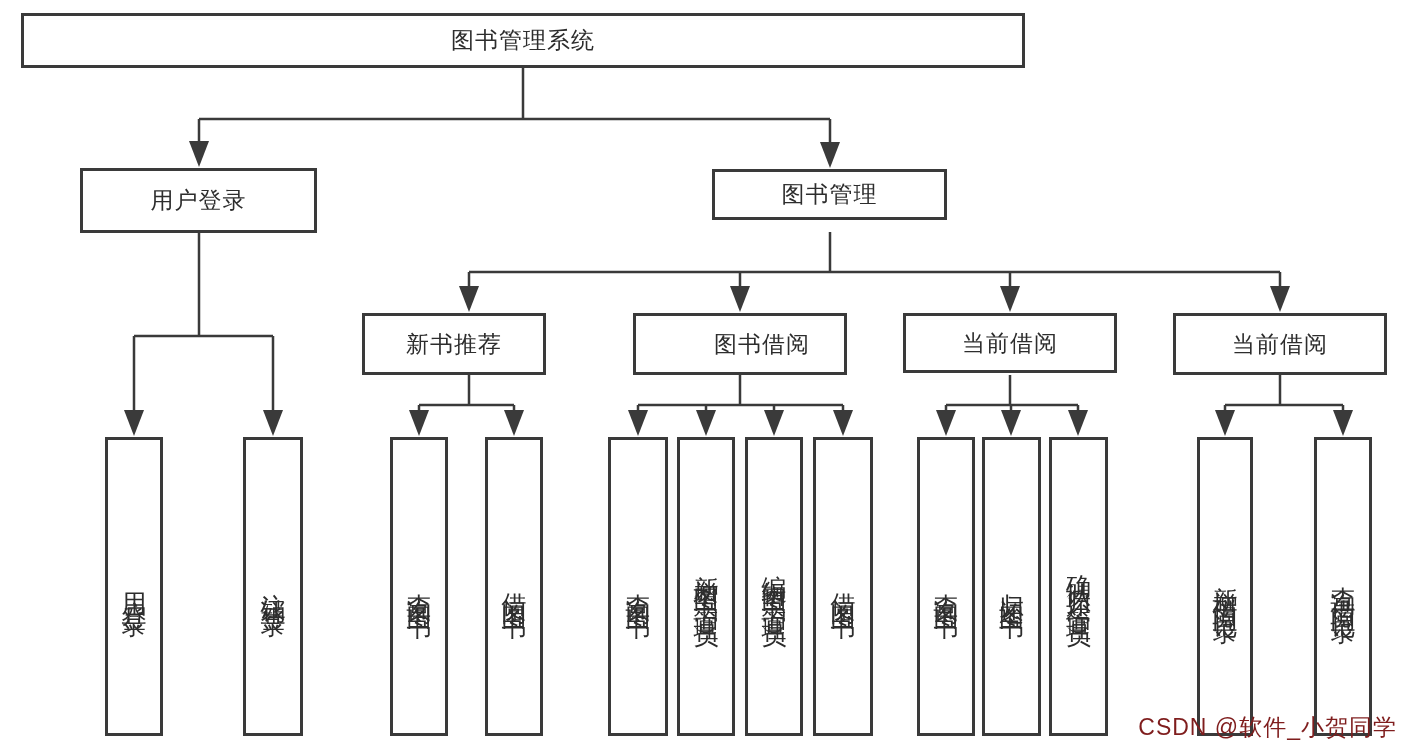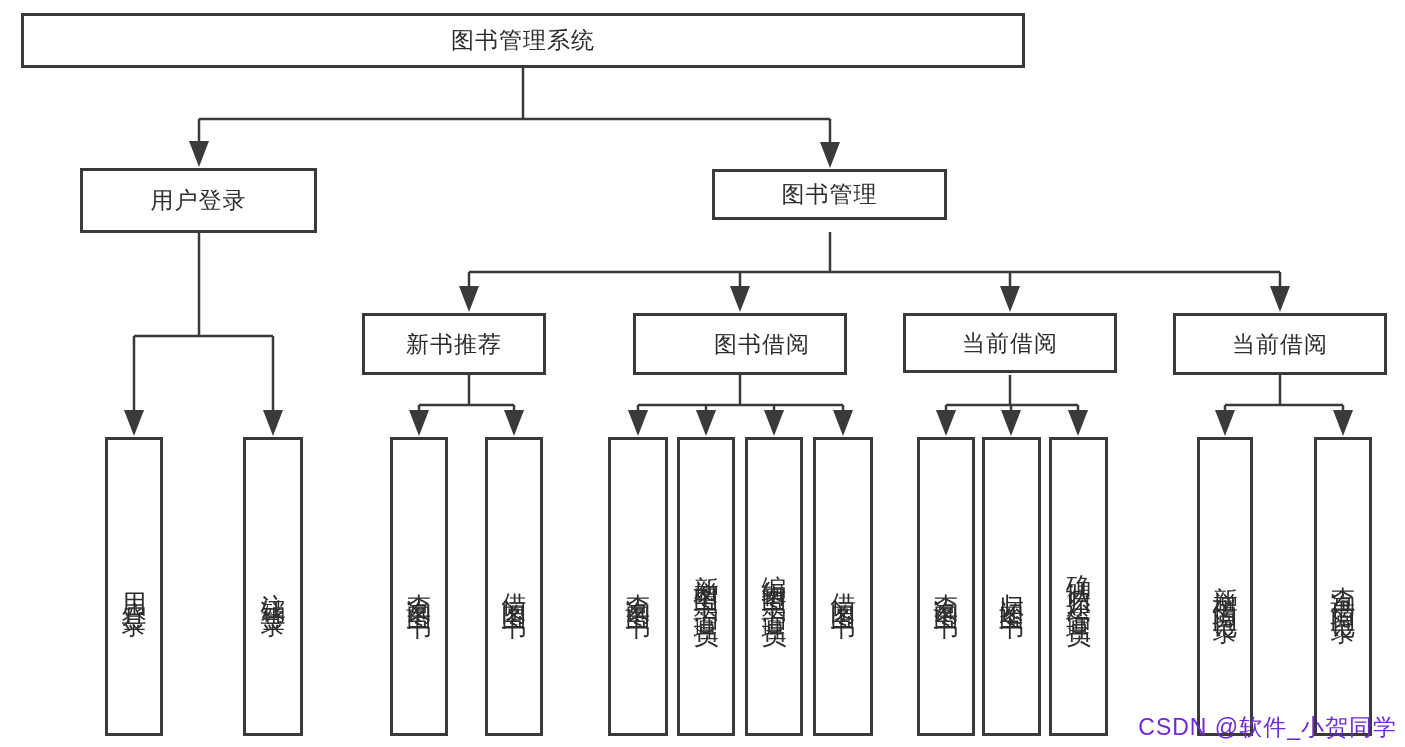--- a/index.html
+++ b/index.html
@@ -65,21 +65,21 @@
   #b-cb-0    { left: 917px; }
   #b-cb-1    { left: 982px; width: 59px; }
   #b-cb-2    { left: 1049px; width: 59px; }
   #b-br-0    { left: 1197px; width: 56px; }
   #b-br-1    { left: 1314px; }
   .watermark {
     position: absolute;
     right: 8px;
     bottom: 4px;
     font-size: 23px;
-    color: #6d28d9;
+    color: #7f1d1d;
     letter-spacing: 1px;
     white-space: nowrap;
   }
 </style>
 </head>
 <body>
 
 <div class="canvas">
 
   <svg class="connectors" viewBox="0 0 1405 747" xmlns="http://www.w3.org/2000/svg">

